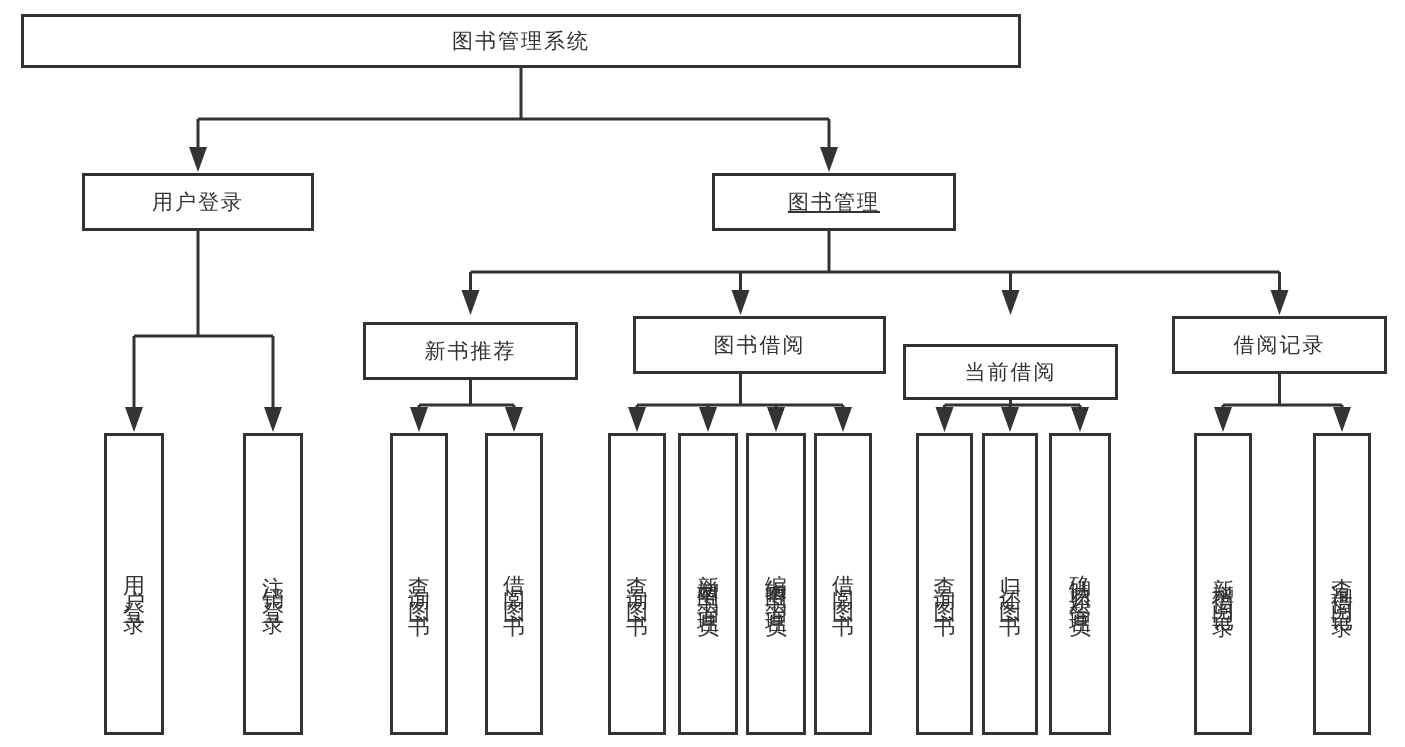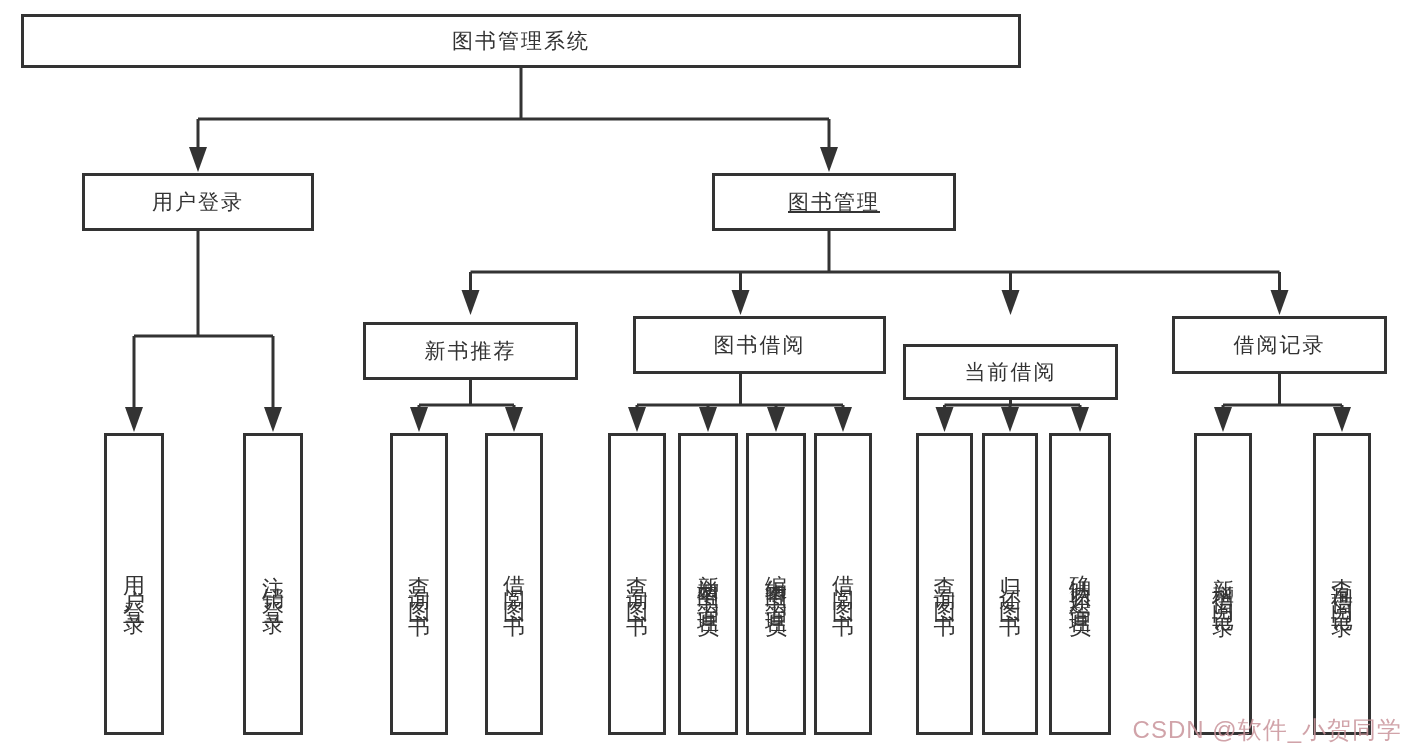--- a/index.html
+++ b/index.html
@@ -160,14 +160,13 @@
       <div class="node v" style="left: 1049px; top: 433px; width: 62px; height: 302px;">
         <span class="v-9">确认归还（管理员）</span>
       </div>
       <div class="node v" style="left: 1194px; top: 433px; width: 58px; height: 302px;">
         <span class="v-6">新增借阅记录</span>
       </div>
       <div class="node v" style="left: 1313px; top: 433px; width: 58px; height: 302px;">
         <span class="v-6">查询借阅记录</span>
       </div>
     </div>
-  <div class="watermark" style="color: rgb(201, 148, 155);">CSDN @软件_小贺同学</div>
 </div>
 
 </body></html>

